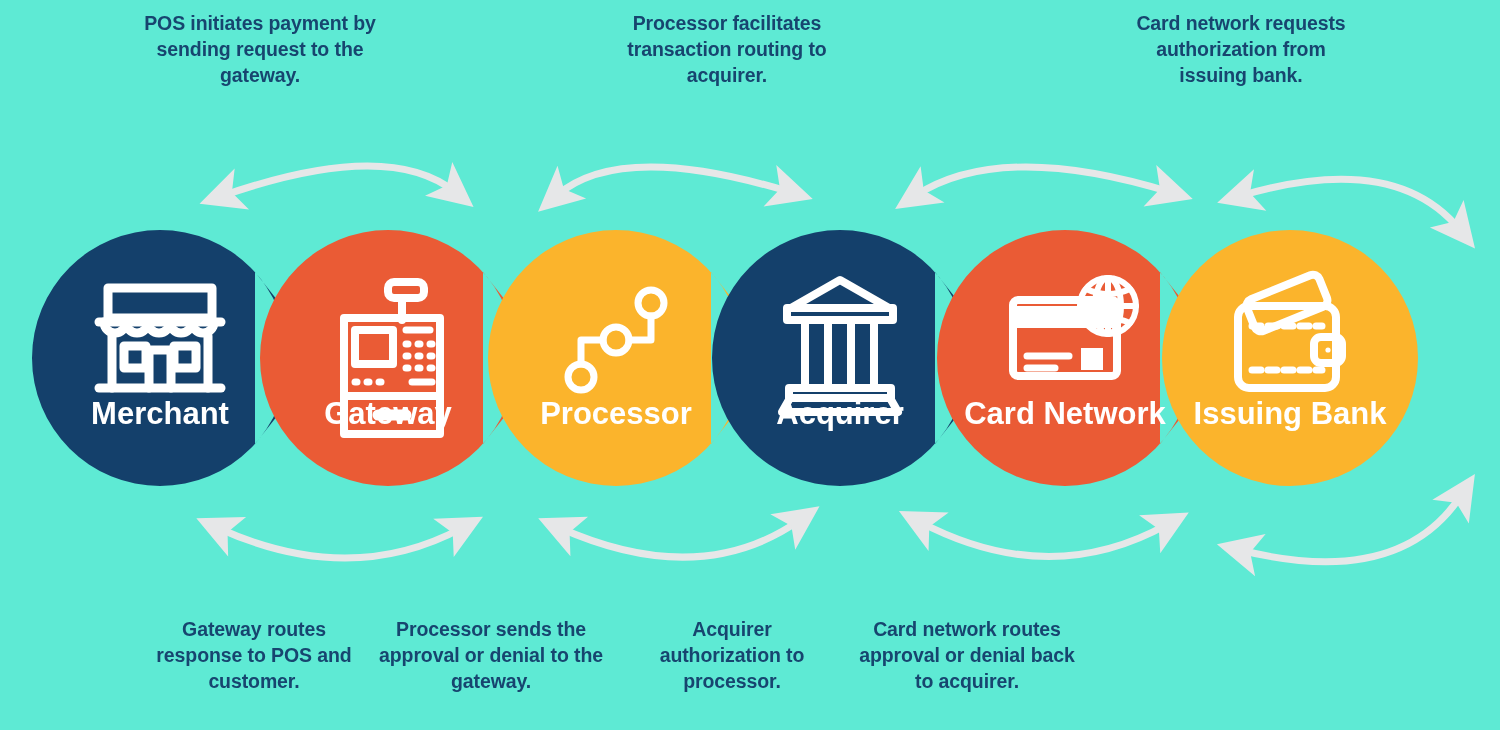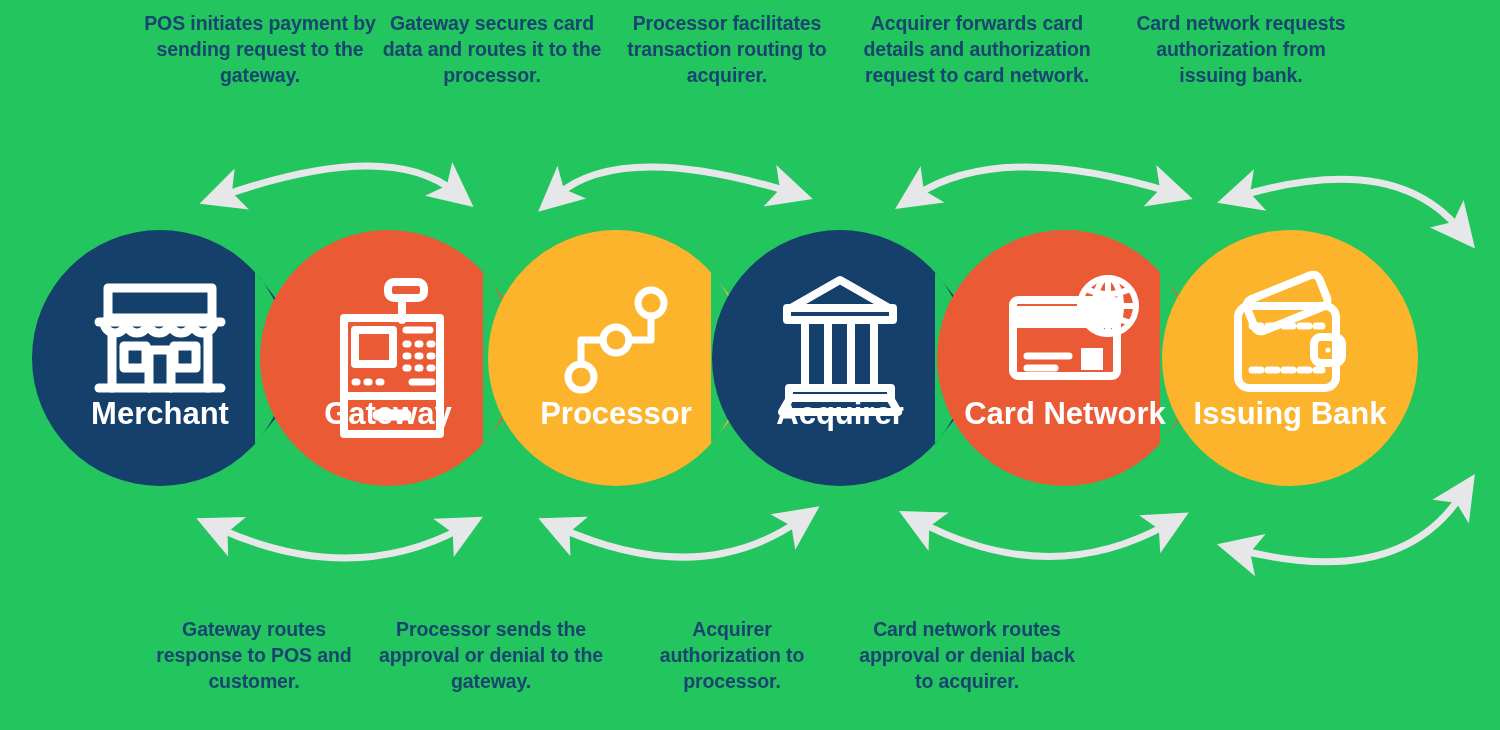--- a/index.html
+++ b/index.html
@@ -10,21 +10,21 @@
   body {
     width: 1500px;
     height: 730px;
     font-family: "Liberation Sans", sans-serif;
     overflow: hidden;
   }
   #stage {
     position: relative;
     width: 1500px;
     height: 730px;
-    background: #22c55e;
+    background: #5eead4;
   }
 
   
   .caption {
     position: absolute;
     text-align: center;
     font-weight: bold;
     font-size: 19.5px;
     line-height: 26px;
     color: #17456f;
@@ -52,28 +52,22 @@
   }
 </style>
 </head>
 <body>
 
 <div id="stage">
 
   <div class="caption caption-top" style="left:130px;width:260px;">
     <span>POS initiates payment by sending request to the gateway.</span>
   </div>
-  <div class="caption caption-top" style="left:372px;width:240px;">
-    <span>Gateway secures card data and routes it to the processor.</span>
-  </div>
   <div class="caption caption-top" style="left:610px;width:234px;">
     <span>Processor facilitates transaction routing to acquirer.</span>
-  </div>
-  <div class="caption caption-top" style="left:852px;width:250px;">
-    <span>Acquirer forwards card details and authorization request to card network.</span>
   </div>
   <div class="caption caption-top" style="left:1120px;width:242px;">
     <span>Card network requests authorization from issuing bank.</span>
   </div>
 
   <div class="caption caption-bottom" style="left:140px;width:228px;text-align:center;">
     <span>Gateway routes response to POS and customer.</span>
   </div>
   <div class="caption caption-bottom" style="left:378px;width:226px;">
     <span>Processor sends the approval or denial to the gateway.</span>

